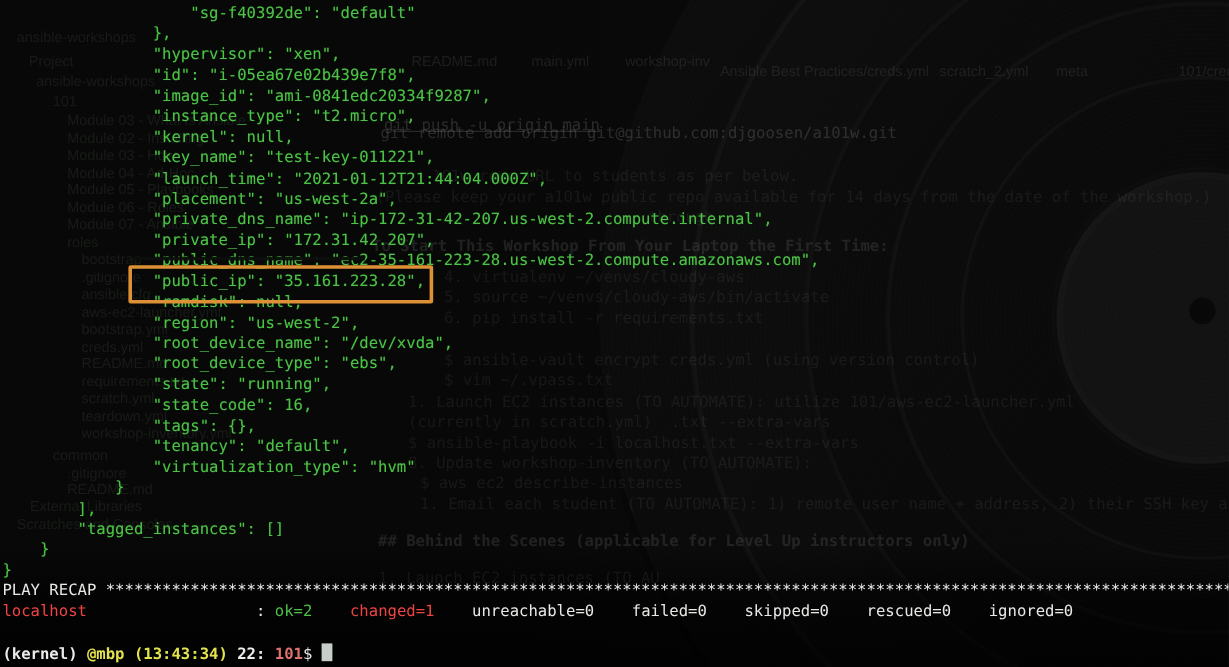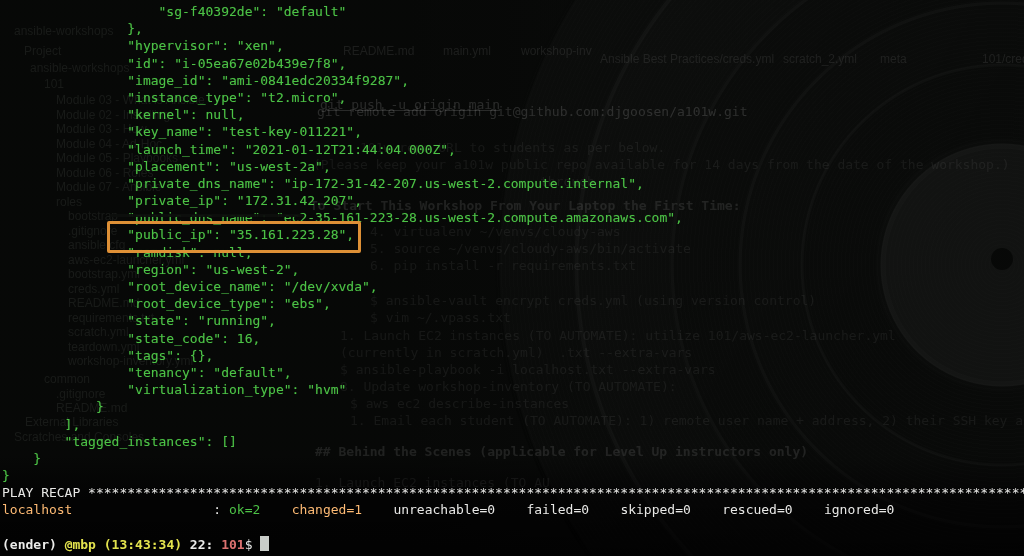--- a/index.html
+++ b/index.html
@@ -31,21 +31,21 @@
   .bgt-h{color:rgba(235,235,235,0.11);font:bold 13px "DejaVu Sans Mono",monospace;}
   .bgt-t{color:rgba(205,215,205,0.09);font:12px "Liberation Sans",sans-serif;}
   .bgt-tab{color:rgba(220,220,220,0.10);font:12px "Liberation Sans",sans-serif;}
   
   .term{position:absolute;left:2px;top:0;padding-top:3px;width:1022px;
         font-size:13px;line-height:17.2px;}
   .trow{white-space:pre;height:17.2px;overflow:hidden;}
   .c-j {color:#4cc246;text-shadow:0 0 1px rgba(76,194,70,0.35);}
   .c-w {color:#e8e8e6;}
   .c-wb{color:#ececea;font-weight:bold;}
-  .c-y {color:#fdba74;}
+  .c-y {color:#ef4444;}
   .c-yb{color:#e3e34e;font-weight:bold;}
   .c-g {color:#4cc246;}
   .c-rb{color:#dd7270;font-weight:bold;}
   .cursor{display:inline-block;width:9px;height:15px;background:#c9cdc9;vertical-align:-2px;}
   
   .hl-box{position:absolute;left:107px;top:221px;width:248px;height:26px;
           border:3px solid #de9036;border-radius:2px;z-index:6;}
   .strike{position:absolute;left:110px;top:214px;width:194px;height:3px;
           background:#0d0f0d;opacity:0.95;z-index:6;}
 </style>
@@ -143,19 +143,19 @@
       <div class="trow c-j">                "tenancy": "default",</div>
       <div class="trow c-j">                "virtualization_type": "hvm"</div>
       <div class="trow c-j">            }</div>
       <div class="trow c-j">        ],</div>
       <div class="trow c-j">        "tagged_instances": []</div>
       <div class="trow c-j">    }</div>
       <div class="trow c-j">}</div>
       <div class="trow"><span class="c-w">PLAY RECAP </span><span class="c-w">************************************************************************************************************************</span></div>
       <div class="trow"><span class="c-y">localhost</span><span class="c-w">                  : </span><span class="c-g">ok=2</span><span class="c-w">    </span><span class="c-y">changed=1</span><span class="c-w">    </span><span class="c-w">unreachable=0</span><span class="c-w">    </span><span class="c-w">failed=0</span><span class="c-w">    </span><span class="c-w">skipped=0</span><span class="c-w">    </span><span class="c-w">rescued=0</span><span class="c-w">    </span><span class="c-w">ignored=0</span></div>
       <div class="trow"></div>
-      <div class="trow"><span class="c-wb">(ender) </span><span class="c-yb">@mbp </span><span class="c-yb">(13:43:34) </span><span class="c-wb">22: </span><span class="c-rb">101</span><span class="c-w">$ </span><span class="cursor"></span></div>
+      <div class="trow"><span class="c-wb">(kernel) </span><span class="c-yb">@mbp </span><span class="c-yb">(13:43:34) </span><span class="c-wb">22: </span><span class="c-rb">101</span><span class="c-w">$ </span><span class="cursor"></span></div>
     </div>
 
   <div class="strike"></div>
   <div class="hl-box"></div>
 
 </div>
 
 </body></html>

